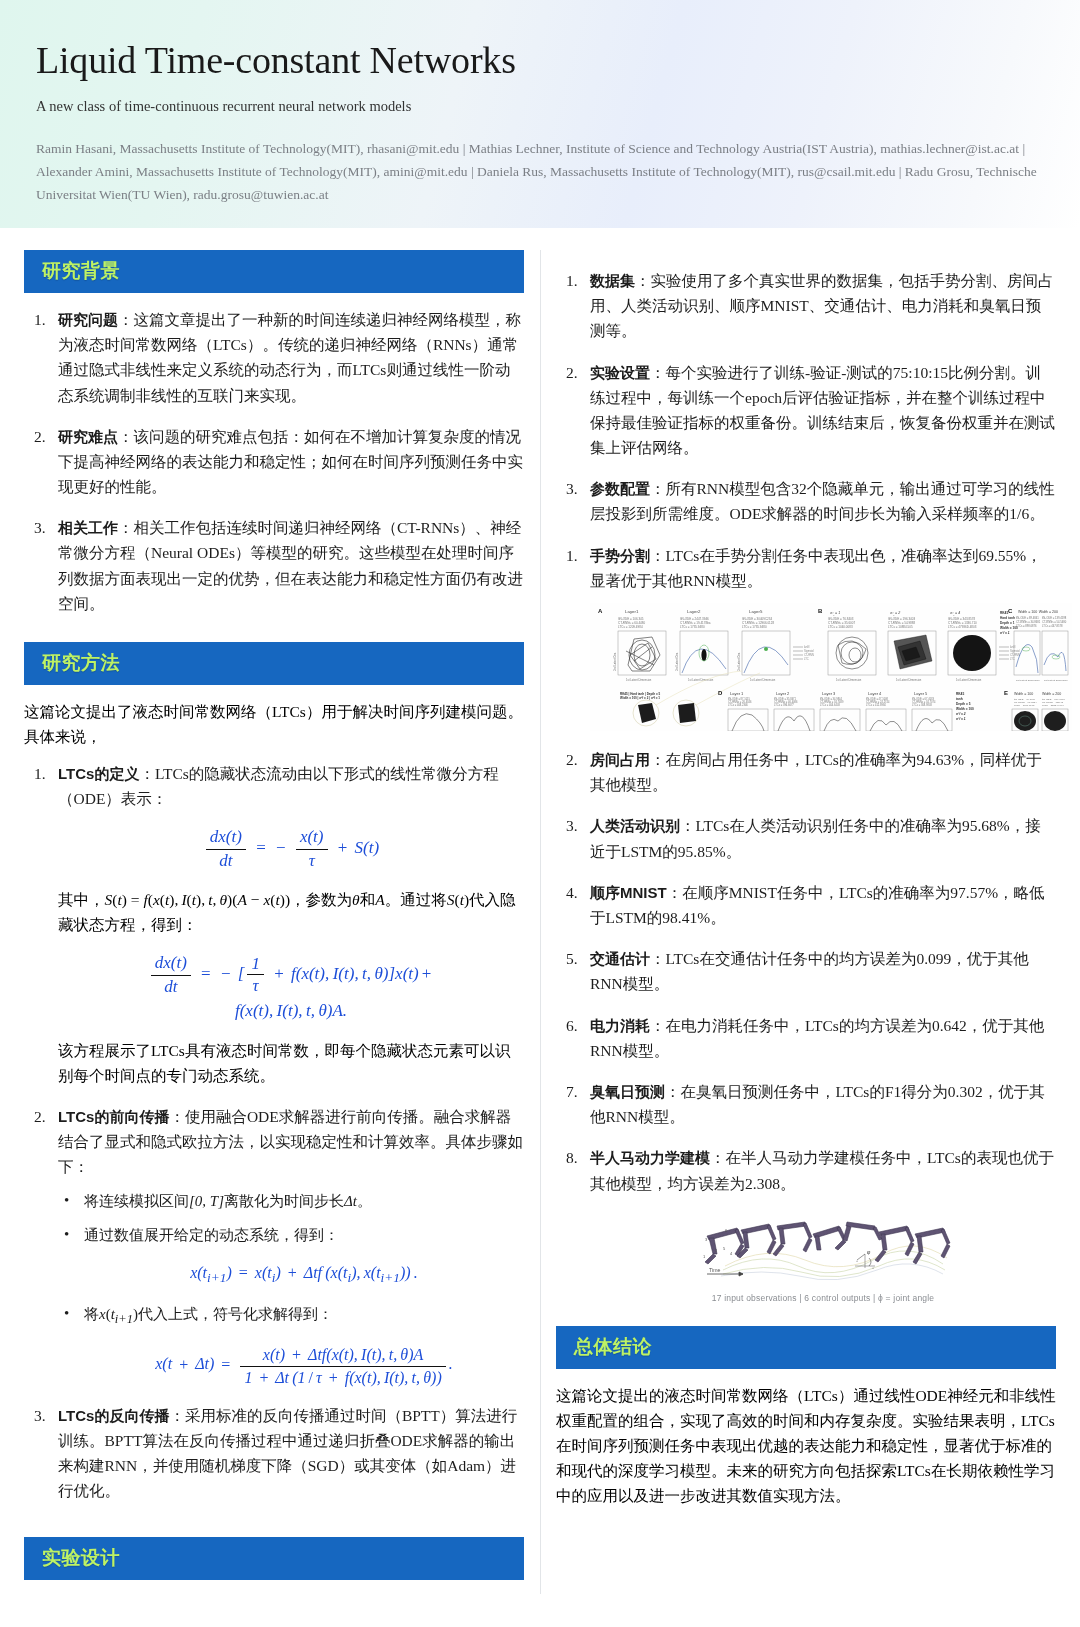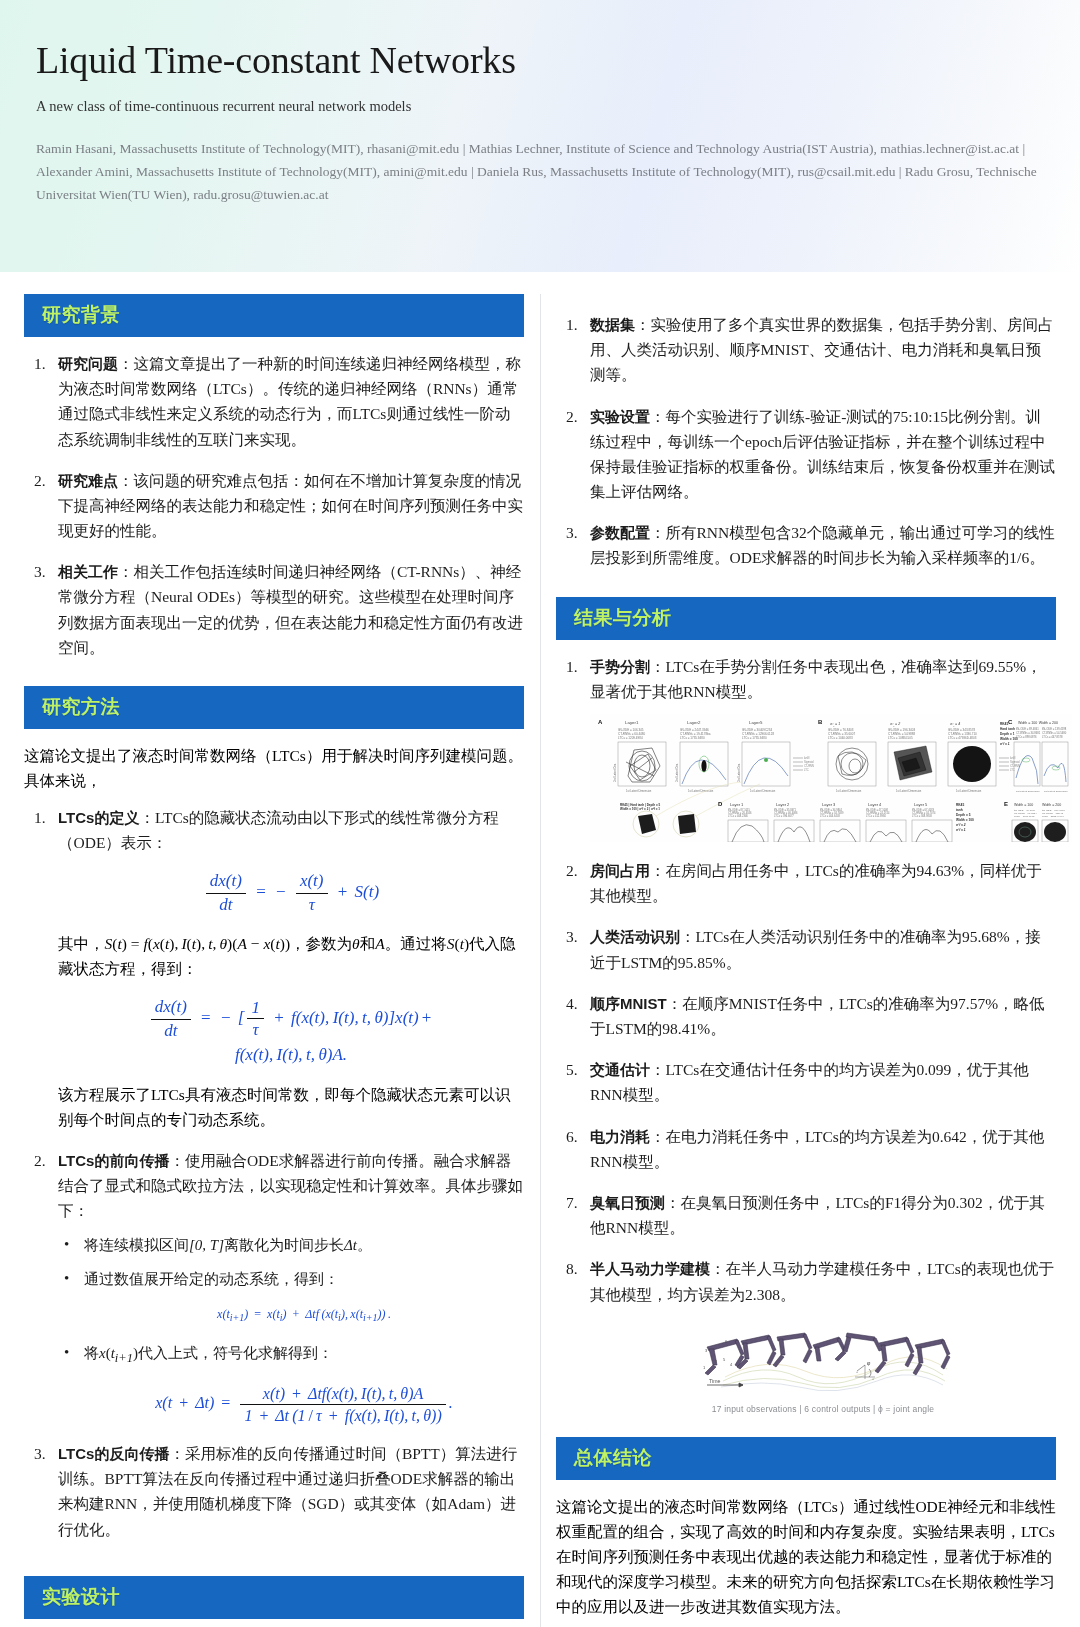--- a/index.html
+++ b/index.html
@@ -6,21 +6,21 @@
   html, body {
     width: 1080px;
     background: #ffffff;
     font-family: "Liberation Serif", serif;
   }
   .page { position: relative; width: 1080px; min-height: 1627px; overflow: hidden; }
 
   
   .header {
     position: relative;
-    height: 272px;
+    height: 228px;
     padding: 40px 36px 0 36px;
     background: linear-gradient(105deg, #dff6ee 0%, #e4f6f1 18%, #eef4f8 42%, #e8eefb 60%, #eef2fb 75%, #f7f9fc 90%, #ffffff 100%);
   }
   .title {
     font-family: "Liberation Serif", serif;
     font-size: 38px;
     font-weight: 400;
     color: #1a1a1a;
     letter-spacing: -0.2px;
     line-height: 1.1;
@@ -233,21 +233,21 @@
 
         <li>
           <b>LTCs的前向传播</b><span>：使用融合ODE求解器进行前向传播。融合求解器结合了显式和隐式欧拉方法，以实现稳定性和计算效率。具体步骤如下：</span>
 
           <ul class="bul">
             <li>
               <span>将连续模拟区间<span class="mi">[0, T]</span>离散化为时间步长<span class="mi">Δt</span>。</span>
             </li>
             <li>
               <span>通过数值展开给定的动态系统，得到：</span>
-              <div class="math" style="font-size:12px;">
+              <div class="math" style="font-size:16px;">
                 <span class="mi">x</span>(<span class="mi">t<sub>i+1</sub></span>) <span class="op">=</span> <span class="mi">x</span>(<span class="mi">t<sub>i</sub></span>) <span class="op">+</span> <span class="mi">Δtf</span> (<span class="mi">x</span>(<span class="mi">t<sub>i</sub></span>), <span class="mi">x</span>(<span class="mi">t<sub>i+1</sub></span>)) .
               </div>
             </li>
             <li>
               <span>将<span class="mi">x</span>(<span class="mi">t<sub>i+1</sub></span>)代入上式，符号化求解得到：</span>
               <div class="math" style="font-size:16px;">
                 <span class="mi">x</span>(<span class="mi">t</span> <span class="op">+</span> <span class="mi">Δt</span>) <span class="op">=</span>
                 <span class="frac">
                   <span class="n"><span class="mi">x</span>(<span class="mi">t</span>) <span class="op">+</span> <span class="mi">Δtf</span>(<span class="mi">x</span>(<span class="mi">t</span>), <span class="mi">I</span>(<span class="mi">t</span>), <span class="mi">t</span>, <span class="mi">θ</span>)<span class="mi">A</span></span>
                   <span class="d">1 <span class="op">+</span> <span class="mi">Δt</span> (1<span class="op">/</span><span class="mi">τ</span> <span class="op">+</span> <span class="mi">f</span>(<span class="mi">x</span>(<span class="mi">t</span>), <span class="mi">I</span>(<span class="mi">t</span>), <span class="mi">t</span>, <span class="mi">θ</span>))</span>
@@ -274,21 +274,20 @@
           <b>数据集</b><span>：实验使用了多个真实世界的数据集，包括手势分割、房间占用、人类活动识别、顺序MNIST、交通估计、电力消耗和臭氧日预测等。</span>
         </li>
         <li>
           <b>实验设置</b><span>：每个实验进行了训练-验证-测试的75:10:15比例分割。训练过程中，每训练一个epoch后评估验证指标，并在整个训练过程中保持最佳验证指标的权重备份。训练结束后，恢复备份权重并在测试集上评估网络。</span>
         </li>
         <li>
           <b>参数配置</b><span>：所有RNN模型包含32个隐藏单元，输出通过可学习的线性层投影到所需维度。ODE求解器的时间步长为输入采样频率的1/6。</span>
         </li>
       </ol>
 
-      <div class="sec-bar" style="margin-top:26px;">结果与分析</div>
 
       <ol class="num">
         <li>
           <b>手势分割</b><span>：LTCs在手势分割任务中表现出色，准确率达到69.55%，显著优于其他RNN模型。</span>
 
           
           <div class="fig-panels">
             <svg width="482" height="128" viewBox="0 0 482 128" xmlns="http://www.w3.org/2000/svg">
               <rect width="482" height="128" fill="#fefefe"></rect>
               <g font-family="Liberation Sans" font-size="4.4" fill="#4a4a4a">

